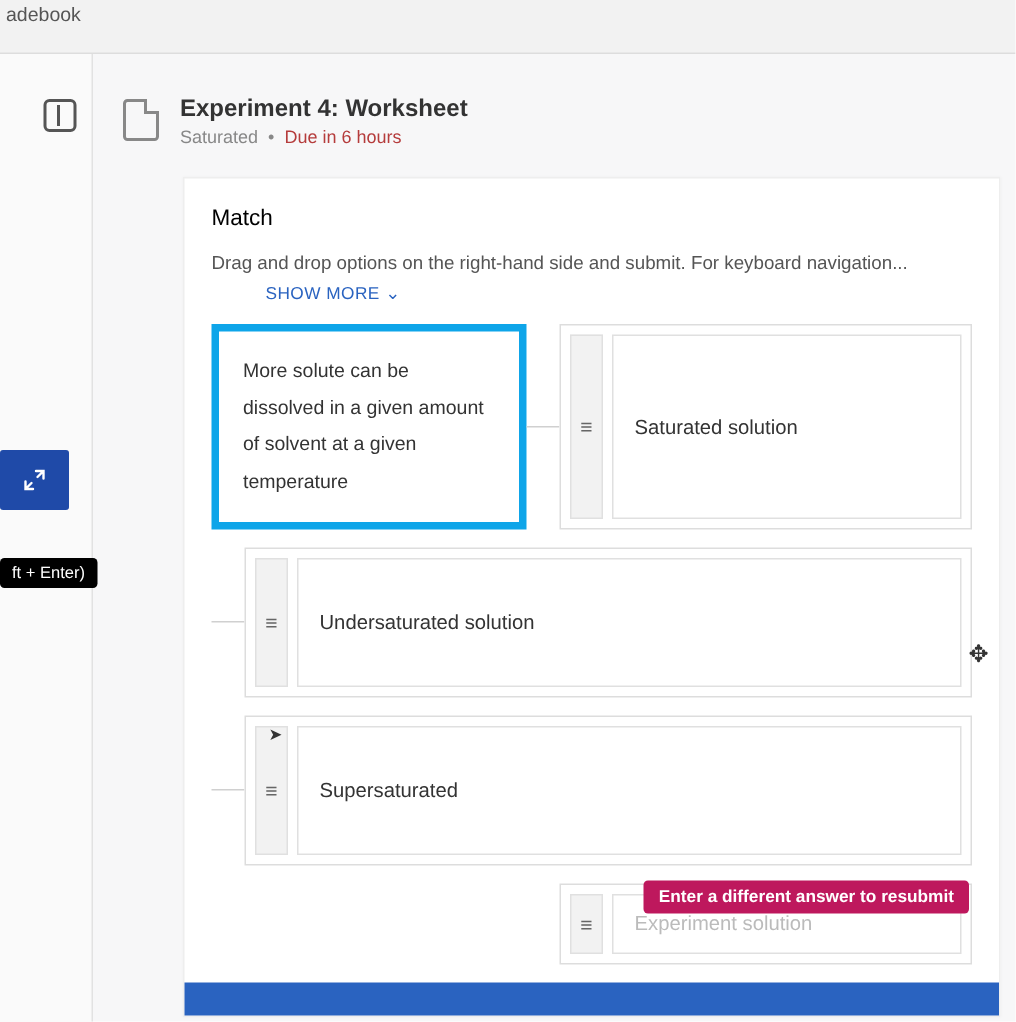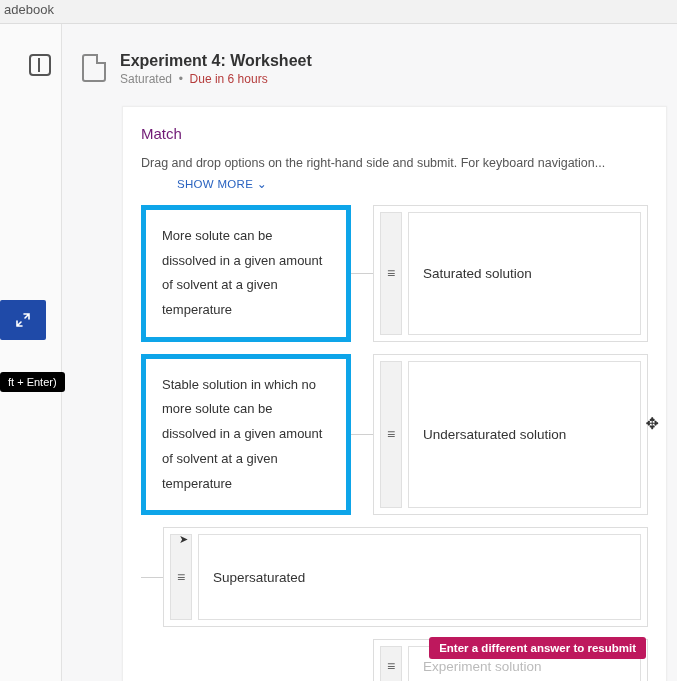--- a/index.html
+++ b/index.html
@@ -6,21 +6,21 @@
   body {
     font-family: -apple-system, BlinkMacSystemFont, "Segoe UI", Arial, sans-serif;
     background: #f7f7f8;
     width: 677px;
     height: 681px;
     overflow: hidden;
     color: #333;
     position: relative;
   }
   .topbar {
-    height: 24px;
+    height: 36px;
     padding-left: 4px;
     font-size: 13px;
     color: #555;
     background: #f2f2f2;
     border-bottom: 1px solid #ddd;
     line-height: 20px;
   }
   .layout {
     display: flex;
     height: calc(100% - 20px);
@@ -122,21 +122,21 @@
   .due { color: #b53c3c; }
   .card {
     margin-left: 40px;
     background: #fff;
     border: 1px solid #eee;
     padding: 18px 18px 0 18px;
     box-shadow: 0 0 2px rgba(0,0,0,.04);
   }
   .q-title {
     font-size: 15px;
-    color: #701a75;
+    color: #000000;
     margin-bottom: 14px;
   }
   .q-instr {
     font-size: 12.5px;
     color: #555;
     margin-bottom: 4px;
   }
   .showmore {
     font-size: 11.5px;
     color: #2a63c0;
@@ -289,21 +289,20 @@
         <div class="pair">
           <div class="prompt-box">More solute can be dissolved in a given amount of solvent at a given temperature</div>
           <div class="connector"></div>
           <div class="drop-area">
             <div class="handle">≡</div>
             <div class="answer-card">Saturated solution</div>
           </div>
         </div>
 
         <div class="pair">
-          <div class="prompt-box">Stable solution in which no more solute can be dissolved in a given amount of solvent at a given temperature</div>
           <div class="connector"></div>
           <div class="drop-area">
             <div class="handle">≡</div>
             <div class="answer-card">Undersaturated solution</div>
           </div>
         </div>
 
         <div class="pair">
           <div class="connector"></div>
           <div class="drop-area">

